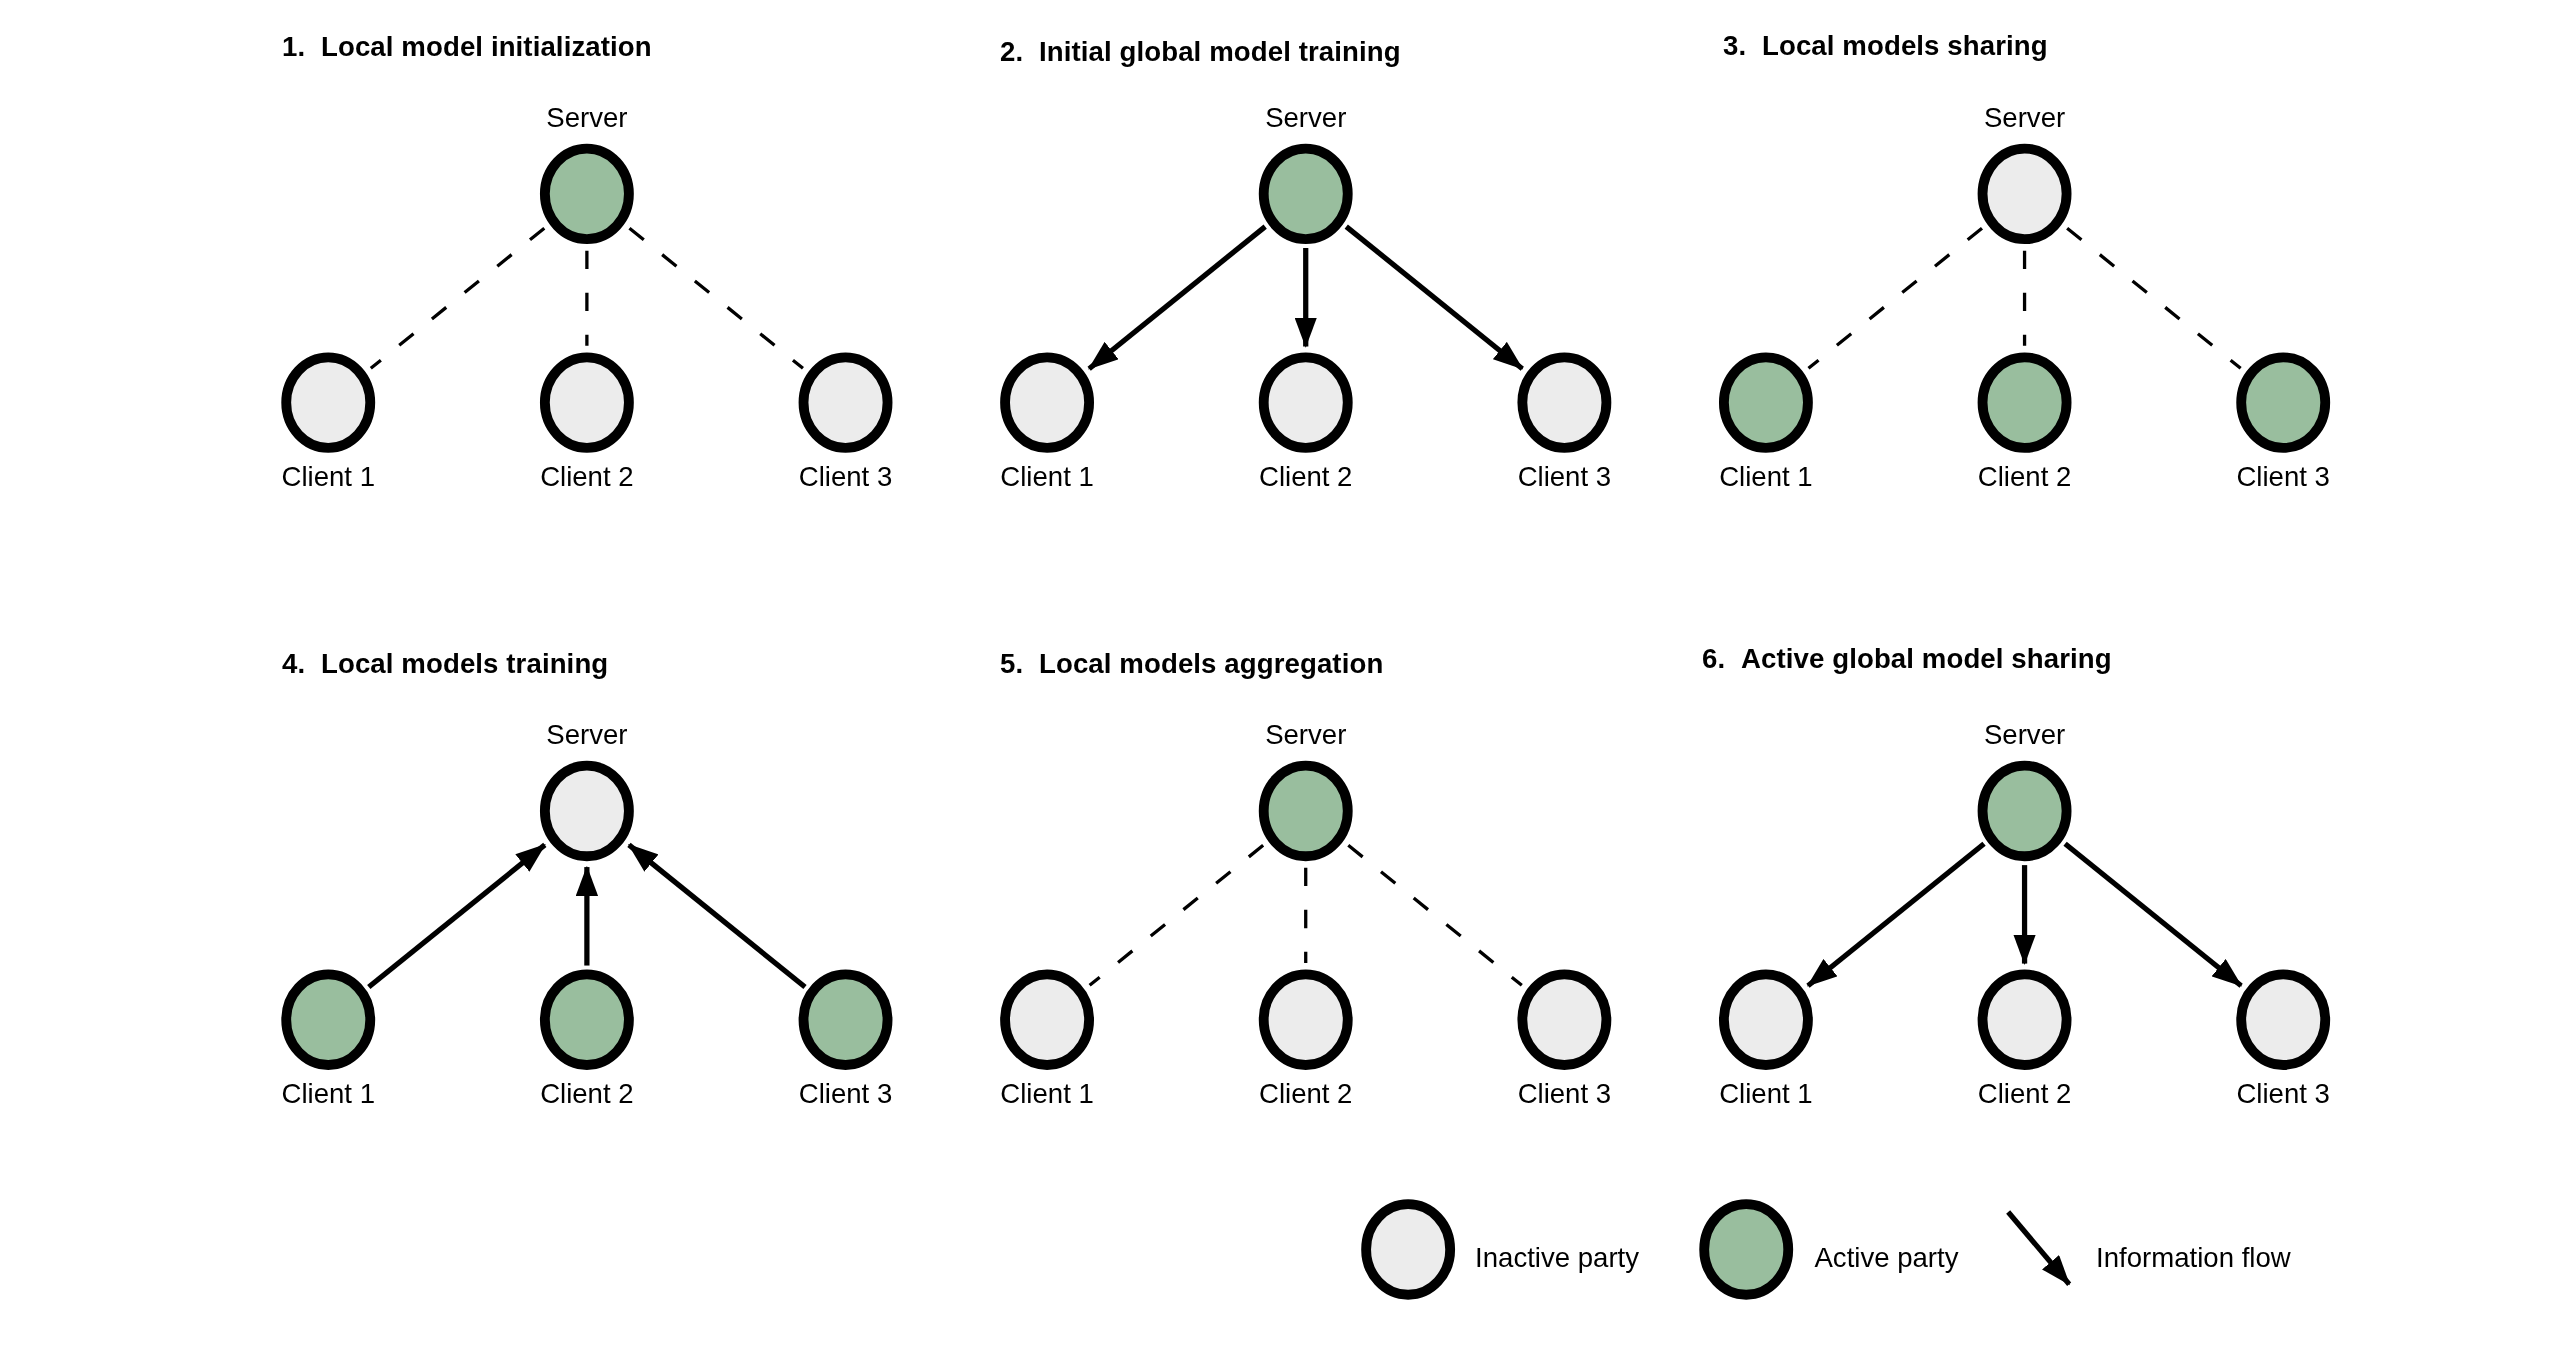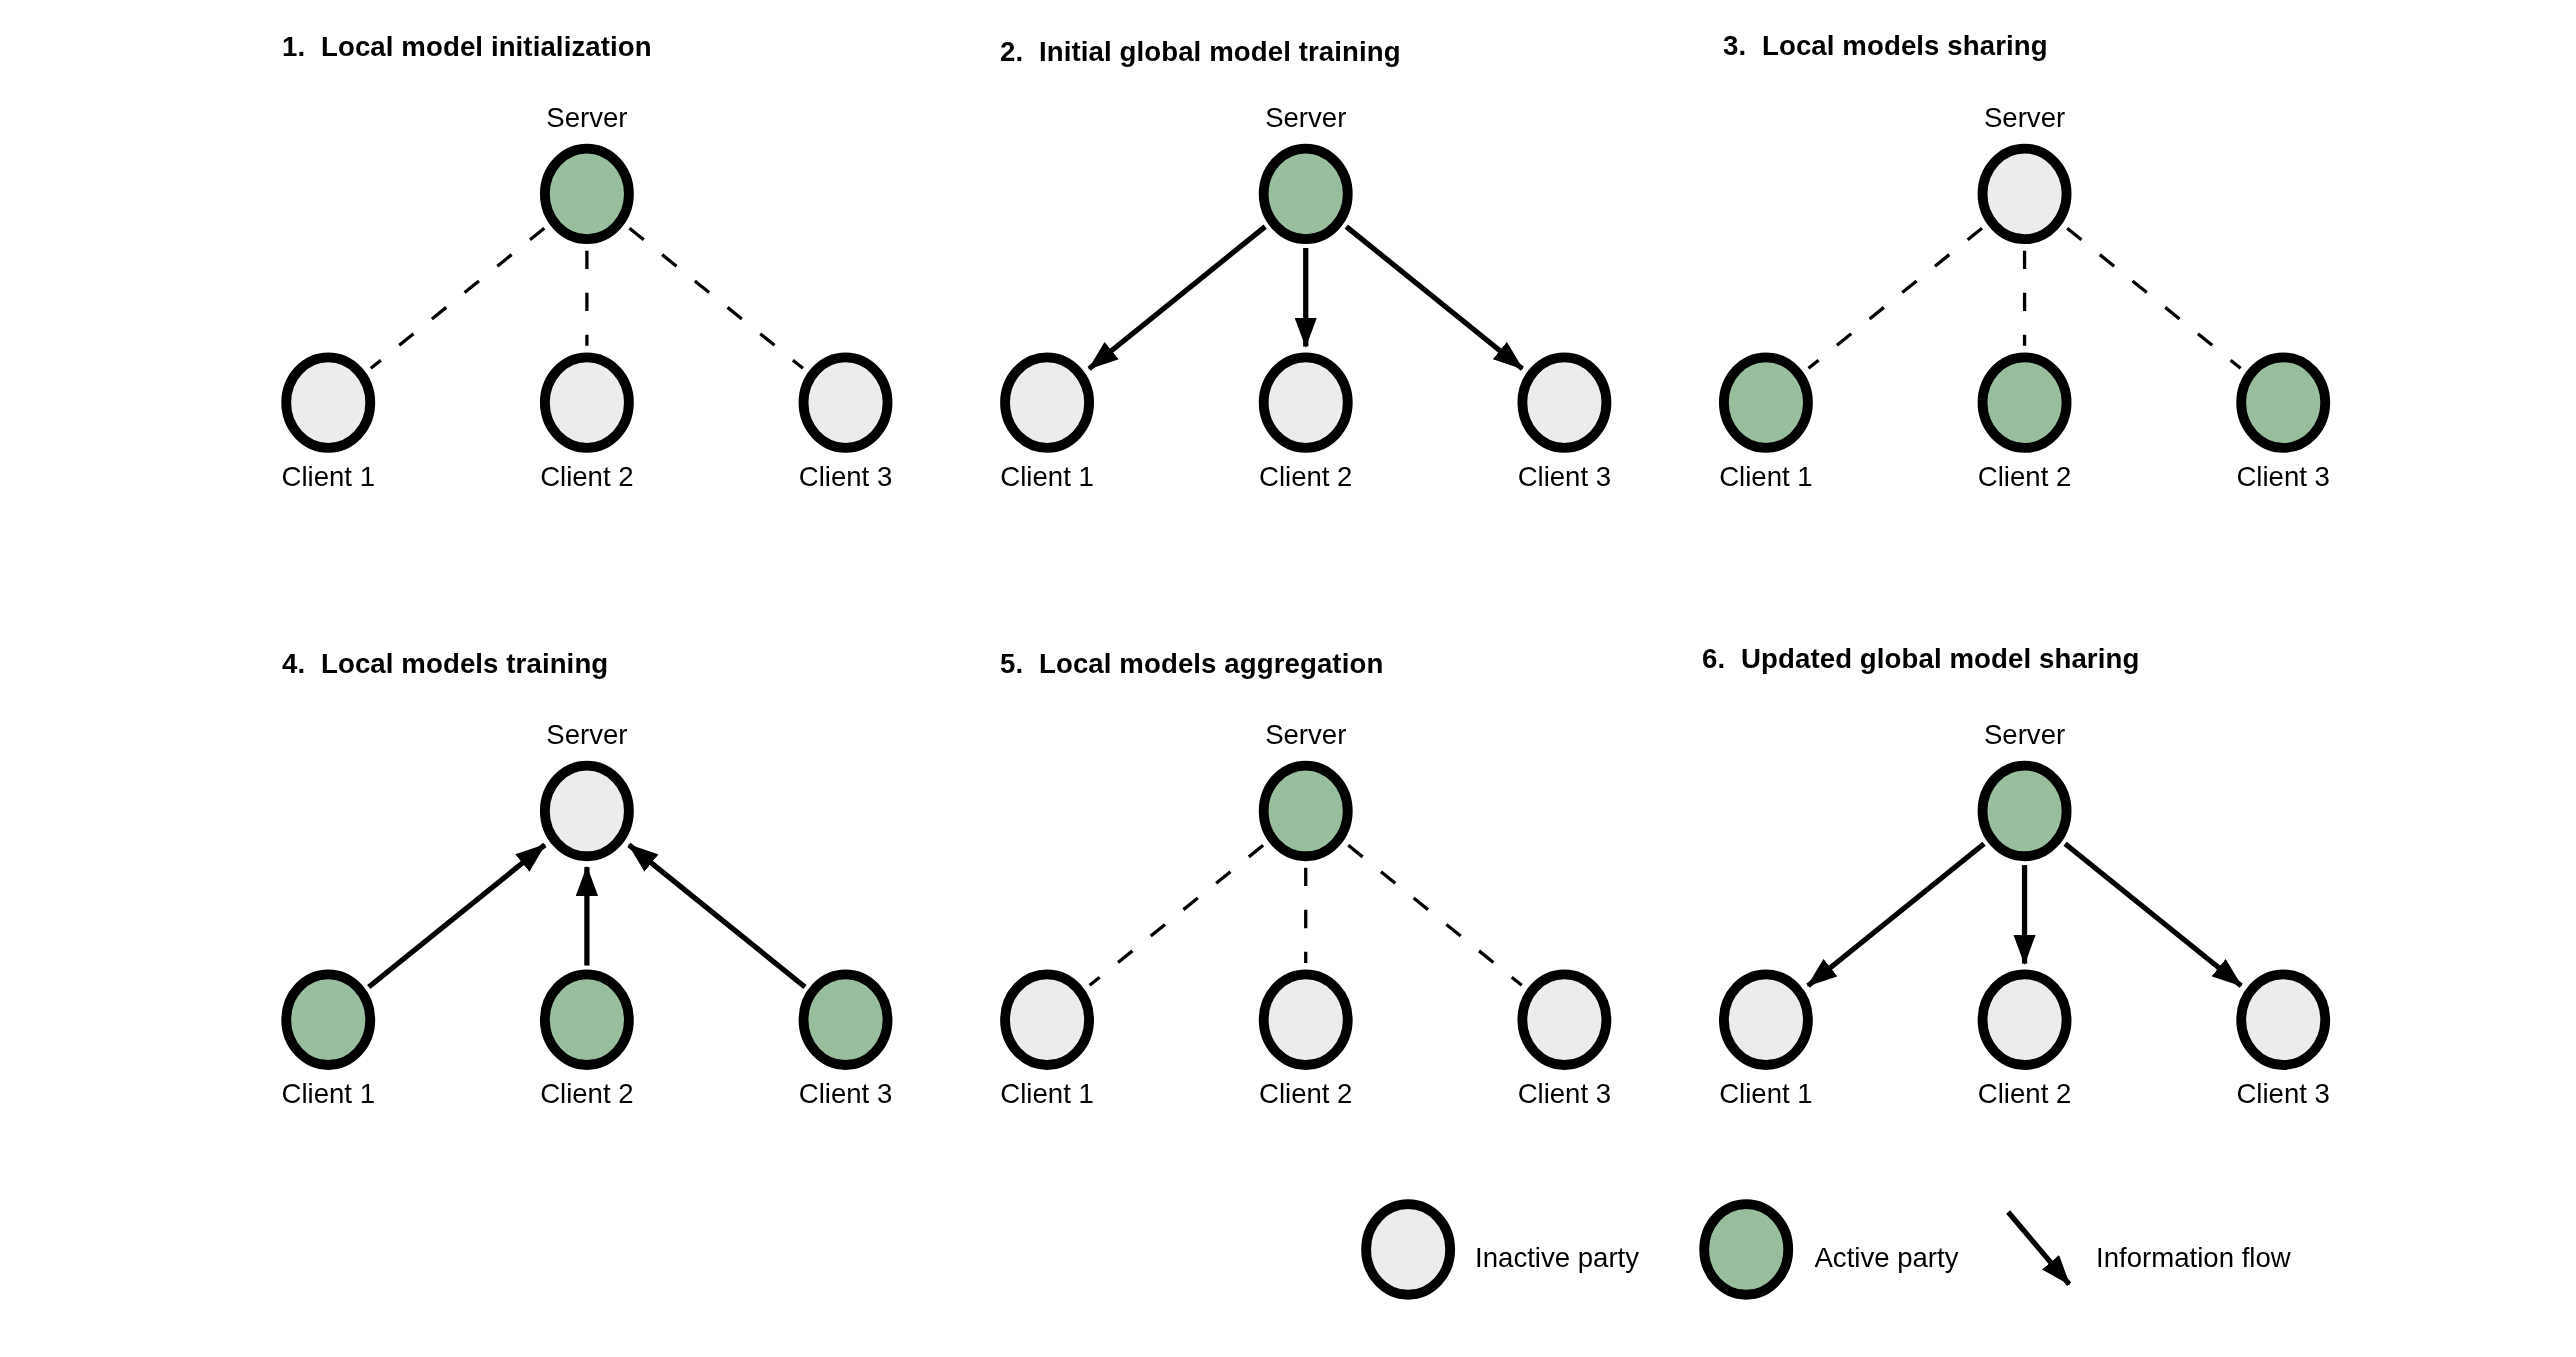--- a/index.html
+++ b/index.html
@@ -148,15 +148,15 @@
 <h2 class="panel-title t3">
     <span>4.</span>
     <span>Local models training</span>
   </h2>
 <h2 class="panel-title t4">
     <span>5.</span>
     <span>Local models aggregation</span>
   </h2>
 <h2 class="panel-title t5">
     <span>6.</span>
-    <span>Updated global model sharing</span>
+    <span>Active global model sharing</span>
   </h2>
 
 
 </body></html>

